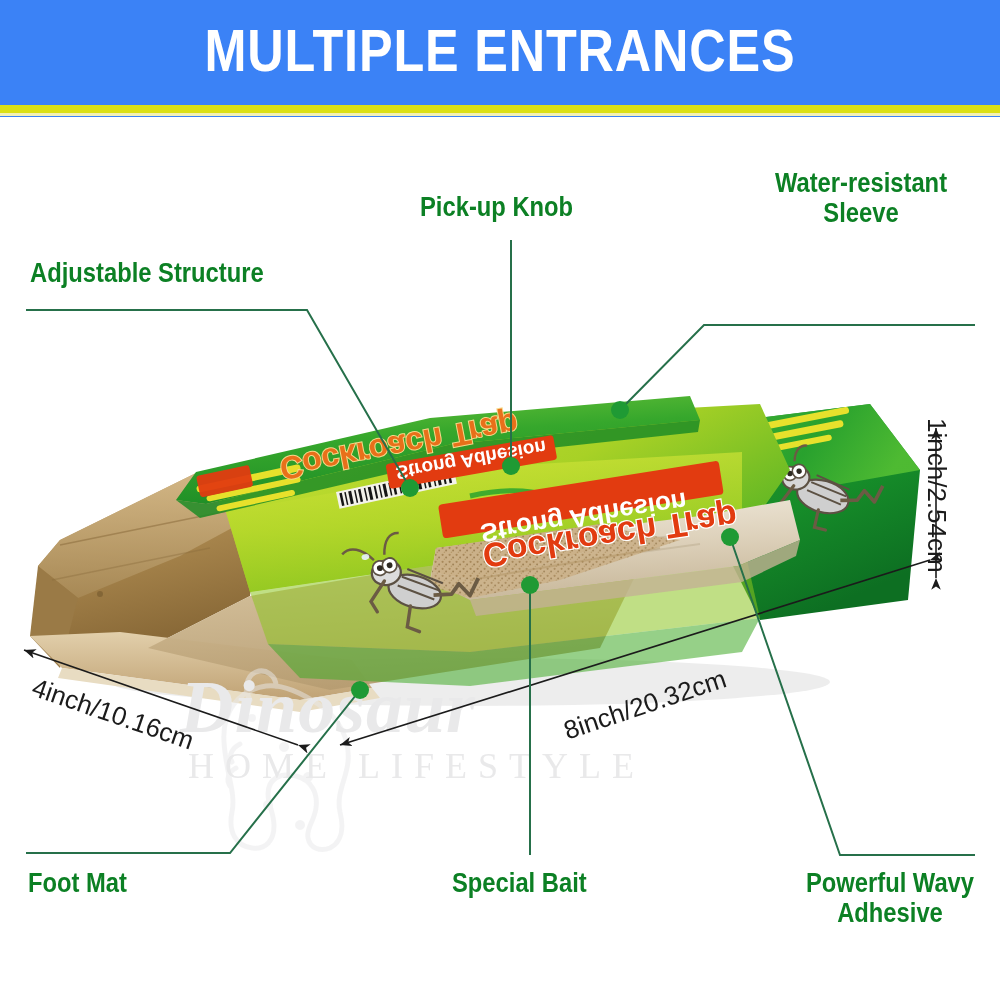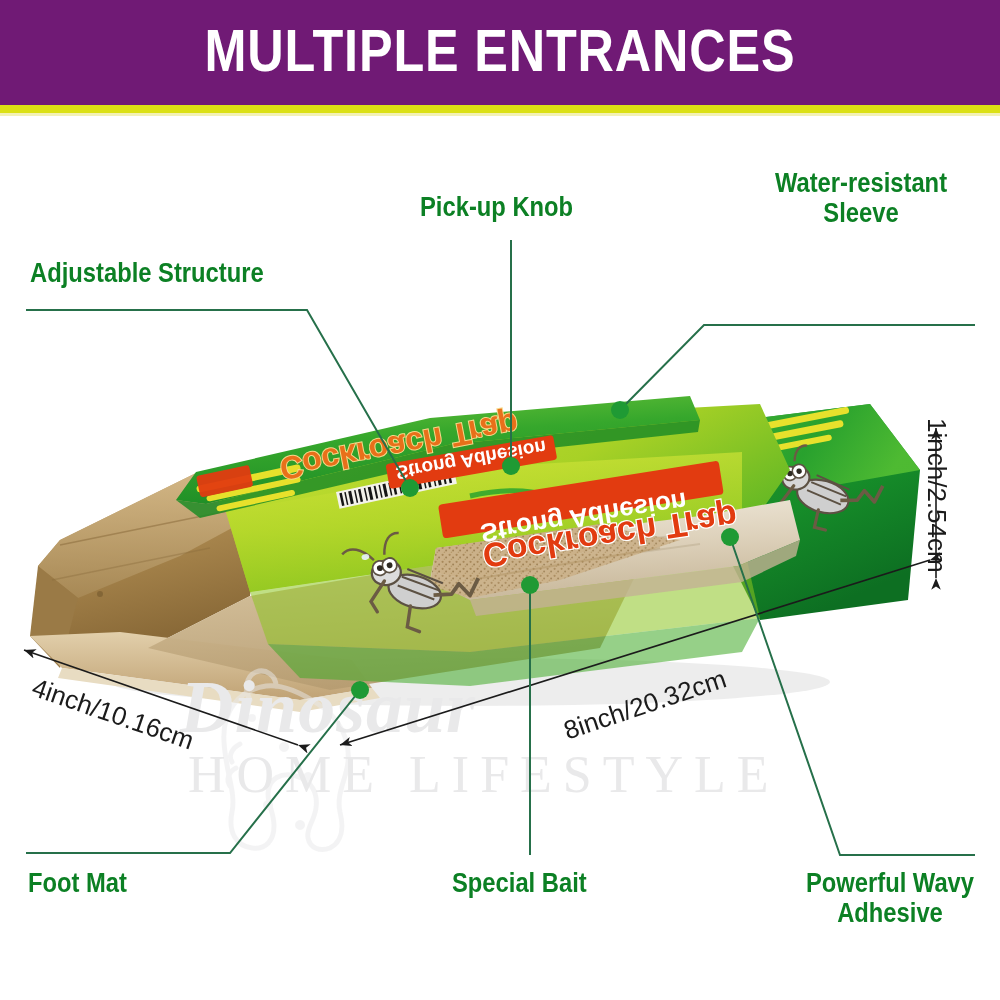--- a/index.html
+++ b/index.html
@@ -7,22 +7,22 @@
     width:1000px;height:1000px;
     background:#ffffff;
     font-family:"Liberation Sans","DejaVu Sans",sans-serif;
     overflow:hidden;
     position:relative;
   }
   #stage{position:absolute;left:0;top:0;width:1000px;height:1000px;overflow:hidden;background:#fff;}
 
   
   .banner{
-    position:absolute;left:0;top:0;width:1000px;height:105px;
-    background:#701a75;
+    position:absolute;left:0;top:0;width:1000px;height:117px;
+    background:#3b82f6;
   }
   .banner-title{
     position:absolute;left:0;top:18px;width:1000px;
     text-align:center;
     color:#ffffff;
     font-size:60px;
     line-height:66px;
     font-weight:700;
     letter-spacing:1px;
     transform:scaleX(0.84);
@@ -83,21 +83,21 @@
     pointer-events:none;
     font-family:"Liberation Serif","DejaVu Serif",serif;
   }
   #wm-main{
     left:180px;top:665px;
     font-size:74px;font-style:italic;font-weight:700;
     letter-spacing:1px;
   }
   #wm-sub{
     left:188px;top:745px;
-    font-size:52px;font-weight:400;letter-spacing:11px;
+    font-size:36px;font-weight:400;letter-spacing:11px;
   }
 </style>
 </head>
 <body>
 
 <div id="stage">
 
   <div class="banner">
     <div class="banner-title">MULTIPLE ENTRANCES</div>
   </div>

